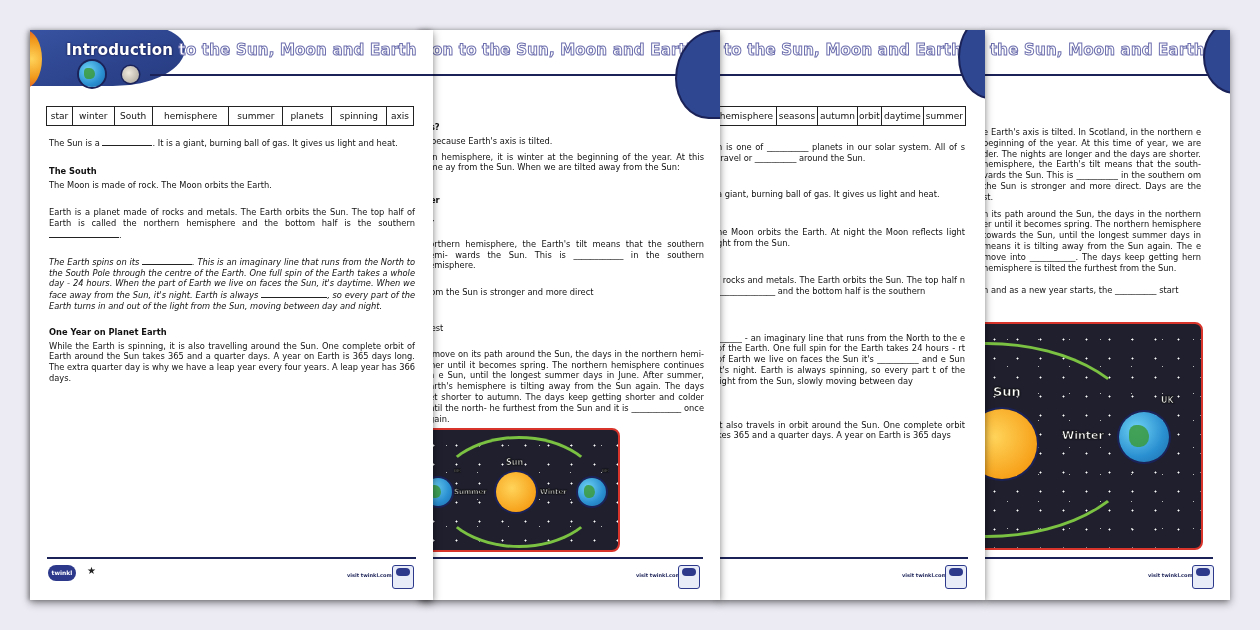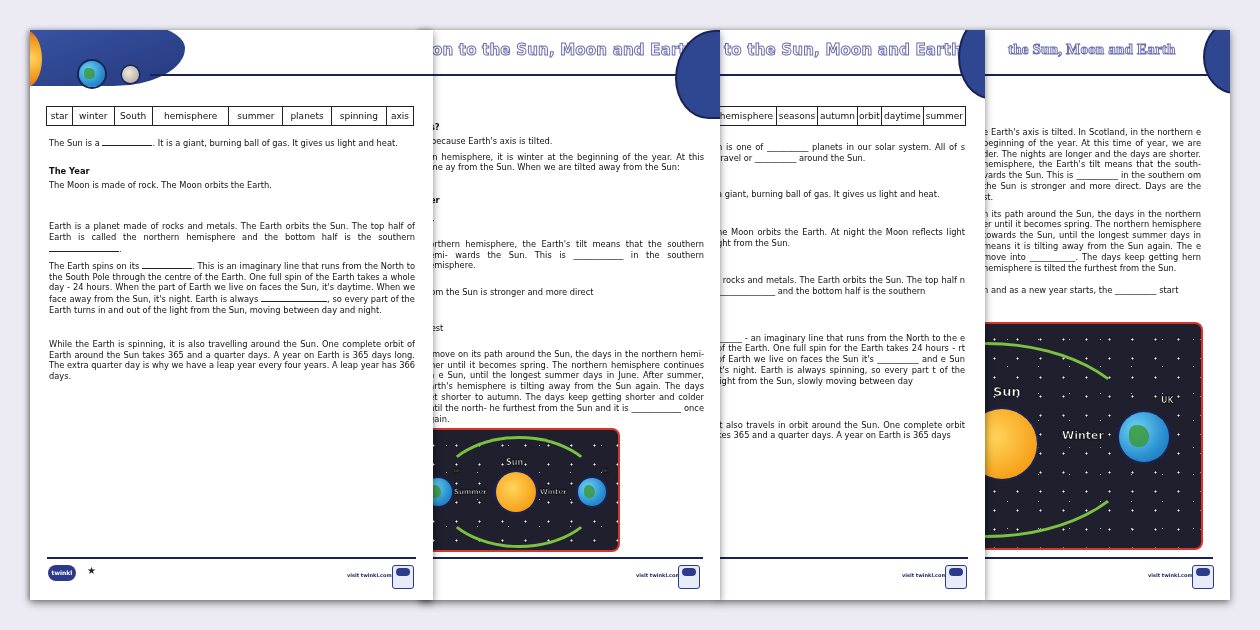--- a/index.html
+++ b/index.html
@@ -31,21 +31,21 @@
   .sun{position:absolute;border-radius:50%;background:radial-gradient(circle at 40% 40%,#ffd45a,#f7a21b 70%,#e98412);box-shadow:0 0 0 2px #1b2257;}
   .earth{position:absolute;border-radius:50%;background:radial-gradient(circle at 35% 35%,#6fd3f5,#2a8fd0 60%,#1c6aa8);box-shadow:0 0 0 2px #1b2257;overflow:hidden;}
   .earth:after{content:"";position:absolute;left:20%;top:25%;width:40%;height:45%;background:#3b9a3c;border-radius:40% 60% 50% 45%;opacity:0.85;}
   .dlabel{position:absolute;font-weight:bold;color:#fff;-webkit-text-stroke:0.6px #111;text-shadow:0 0 2px #000;font-family:"DejaVu Sans",sans-serif;}
   .blank{display:inline-block;border-bottom:1px solid #222;height:8px;vertical-align:baseline;}
 </style>
 </head>
 <body>
 
 <div class="page p4">
-  <div class="title" style="left:23px;font-family:Liberation Serif, serif;">the Sun, Moon and Earth</div>
+  <div class="title" style="left:5px;">the Sun, Moon and Earth</div>
   <div class="title-rule"></div>
   <div class="blob" style="left:218px;top:-10px;width:60px;height:70px;border-radius:50% 0 0 50%;"></div>
   <div class="txt" style="left:-2px;top:97px;width:218px;">
     <p>e Earth's axis is tilted. In Scotland, in the northern e beginning of the year. At this time of year, we are der. The nights are longer and the days are shorter. hemisphere, the Earth's tilt means that the south- vards the Sun. This is __________ in the southern om the Sun is stronger and more direct. Days are the st.</p>
     <p style="margin-top:-6px;">n its path around the Sun, the days in the northern er until it becomes spring. The northern hemisphere towards the Sun, until the longest summer days in means it is tilting away from the Sun again. The e move into ___________. The days keep getting hern hemisphere is tilted the furthest from the Sun.</p>
     <p>n and as a new year starts, the __________ start</p>
   </div>
   <div class="diagram" style="left:-8px;top:292px;width:222px;height:224px;">
     <div class="orbit" style="left:-150px;top:18px;width:310px;height:190px;border-color:#7bc142 transparent #7bc142 transparent;"></div>
     <div class="sun" style="left:-12px;top:85px;width:70px;height:70px;"></div>
@@ -117,20 +117,21 @@
   <div class="footer-rule" style="left:0;"></div>
   <div class="visit" style="left:216px;">visit twinkl.com</div>
   <div class="badge" style="left:258px;"></div>
 </div>
 
 <div class="page p1">
   <div class="blob" style="left:-20px;top:-8px;width:175px;height:64px;border-radius:0 60% 70% 0 / 0 70% 100% 0;border:none;background:linear-gradient(160deg,#3a56a6,#25397e);"></div>
   <div style="position:absolute;left:-22px;top:0;width:34px;height:58px;border-radius:50%;background:radial-gradient(circle at 70% 50%,#ffd35a,#f19a1c 50%,#d9342b);"></div>
   <div class="earth" style="left:49px;top:31px;width:26px;height:26px;"></div>
   <div style="position:absolute;left:92px;top:36px;width:17px;height:17px;border-radius:50%;background:radial-gradient(circle at 40% 40%,#efe8dc,#a59f94);box-shadow:0 0 0 1.5px #1b2257;"></div>
+  <div class="title" style="left:36px;"><span class="solid">Introduction</span><span> to the Sun, Moon and Earth</span></div>
   <div class="title-rule" style="left:120px;"></div>
 
   <table class="wordbank" style="left:16px;top:76px;width:368px;">
     <tbody>
         <tr>
       <td>star</td>
       <td>winter</td>
       <td>South</td>
       <td>hemisphere</td>
       <td>summer</td>
@@ -139,31 +140,32 @@
       <td>axis</td>
     </tr>
   </tbody>
     </table>
 
   <div class="txt" style="left:19px;top:107px;width:366px;">
     <p style="margin-bottom:17px;">
       <span>The Sun is a</span>
       <span class="blank" style="width:50px;"></span><span>. It is a giant, burning ball of gas. It gives us light and heat.</span>
     </p>
-    <h4>The Year</h4>
-    <p style="margin-bottom:31px;">The Moon is made of rock. The Moon orbits the Earth.</p>
-    <p style="margin-bottom:5px;">
+    <h4>The South</h4>
+    <p style="margin-bottom:17px;">The Moon is made of rock. The Moon orbits the Earth.</p>
+    <p style="margin-bottom:15px;">
       <span>Earth is a planet made of rocks and metals. The Earth orbits the Sun. The top half of Earth is called the northern hemisphere and the bottom half is the southern</span>
       <span class="blank" style="width:70px;"></span><span>.</span>
     </p>
-    <p style="margin-bottom:23px;">
+    <p style="margin-bottom:15px;font-style:italic;">
       <span>The Earth spins on its</span>
       <span class="blank" style="width:50px;"></span><span>. This is an imaginary line that runs from the North to the South Pole through the centre of the Earth. One full spin of the Earth takes a whole day - 24 hours. When the part of Earth we live on faces the Sun, it's daytime. When we face away from the Sun, it's night. Earth is always</span>
       <span class="blank" style="width:66px;"></span><span>, so every part of the Earth turns in and out of the light from the Sun, moving between day and night.</span>
     </p>
+    <h4>One Year on Planet Earth</h4>
     <p>While the Earth is spinning, it is also travelling around the Sun. One complete orbit of Earth around the Sun takes 365 and a quarter days. A year on Earth is 365 days long. The extra quarter day is why we have a leap year every four years. A leap year has 366 days.</p>
   </div>
 
   <div class="footer-rule"></div>
   <div class="twinkl-logo">twinkl</div>
   <div class="star">★</div>
   <div class="visit" style="left:317px;">visit twinkl.com</div>
   <div class="badge" style="left:362px;"></div>
 </div>
 

